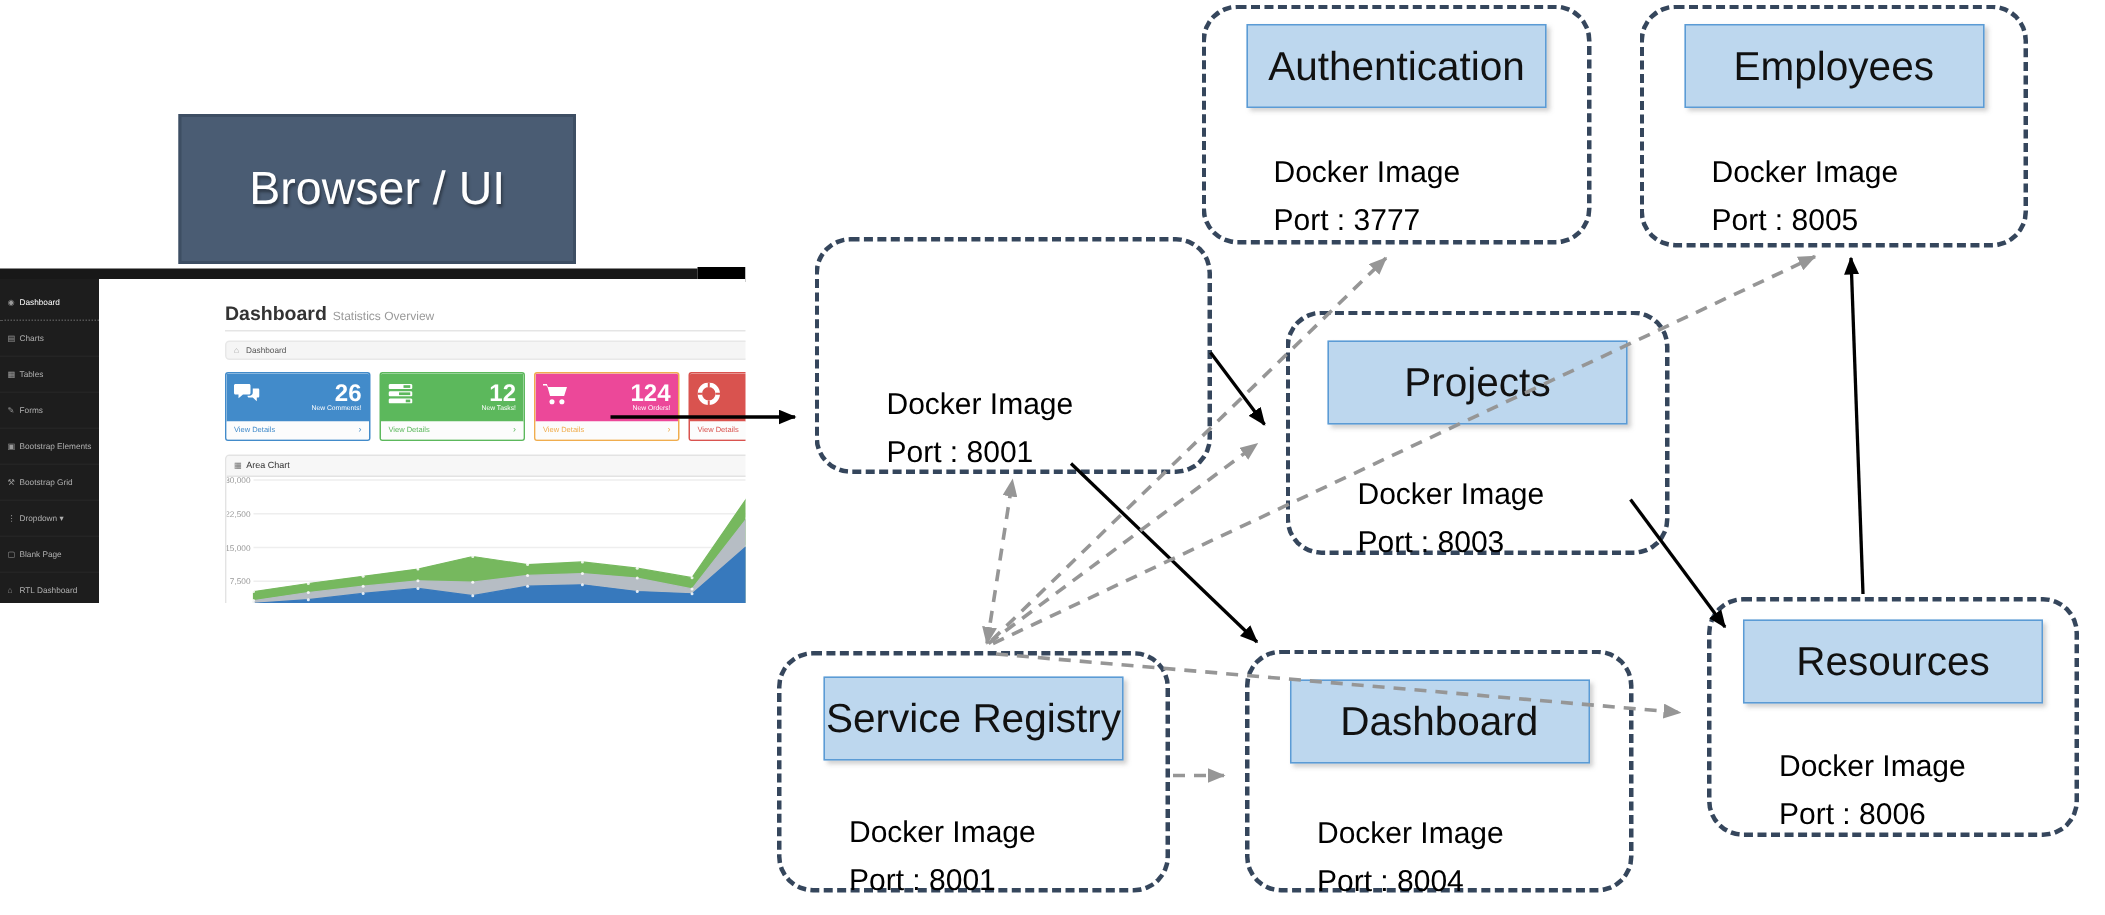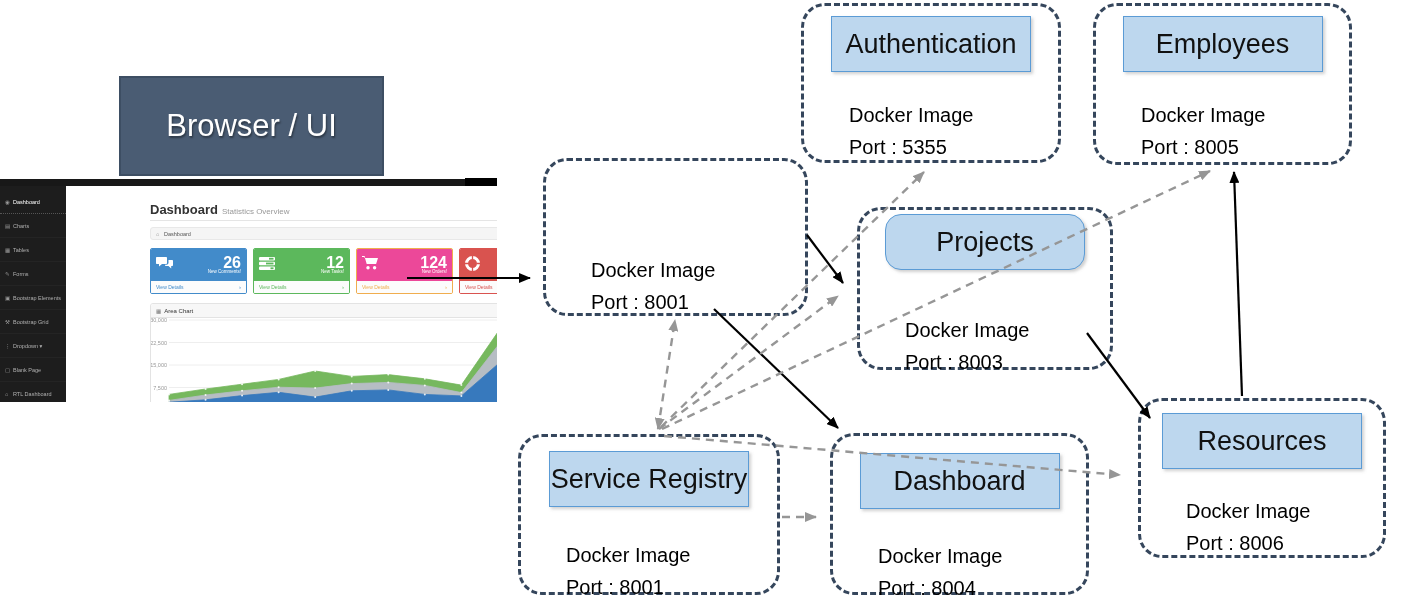--- a/index.html
+++ b/index.html
@@ -252,34 +252,34 @@
   <div class="service-body" style="top:93px;">
     <div>Docker Image</div>
     <div>Port : 8001</div>
   </div>
 </div>
 
 <div class="abs service" style="left:801px;top:3px;width:260px;height:160px;">
   <div class="service-title" style="top:10px;">Authentication</div>
   <div class="service-body" style="top:93px;">
     <div>Docker Image</div>
-    <div>Port : 5355</div>
+    <div>Port : 3777</div>
   </div>
 </div>
 
 <div class="abs service" style="left:1093px;top:3px;width:259px;height:162px;">
   <div class="service-title" style="top:10px;">Employees</div>
   <div class="service-body" style="top:93px;">
     <div>Docker Image</div>
     <div>Port : 8005</div>
   </div>
 </div>
 
 <div class="abs service" style="left:857px;top:207px;width:256px;height:163px;">
-  <div class="service-title" style="top:4px;border-radius:16px;">Projects</div>
+  <div class="service-title" style="top:17px;">Projects</div>
   <div class="service-body" style="top:104px;">
     <div>Docker Image</div>
     <div>Port : 8003</div>
   </div>
 </div>
 
 <div class="abs service" style="left:518px;top:434px;width:262px;height:161px;">
   <div class="service-title" style="top:14px;">Service Registry</div>
   <div class="service-body" style="top:102px;">
     <div>Docker Image</div>

